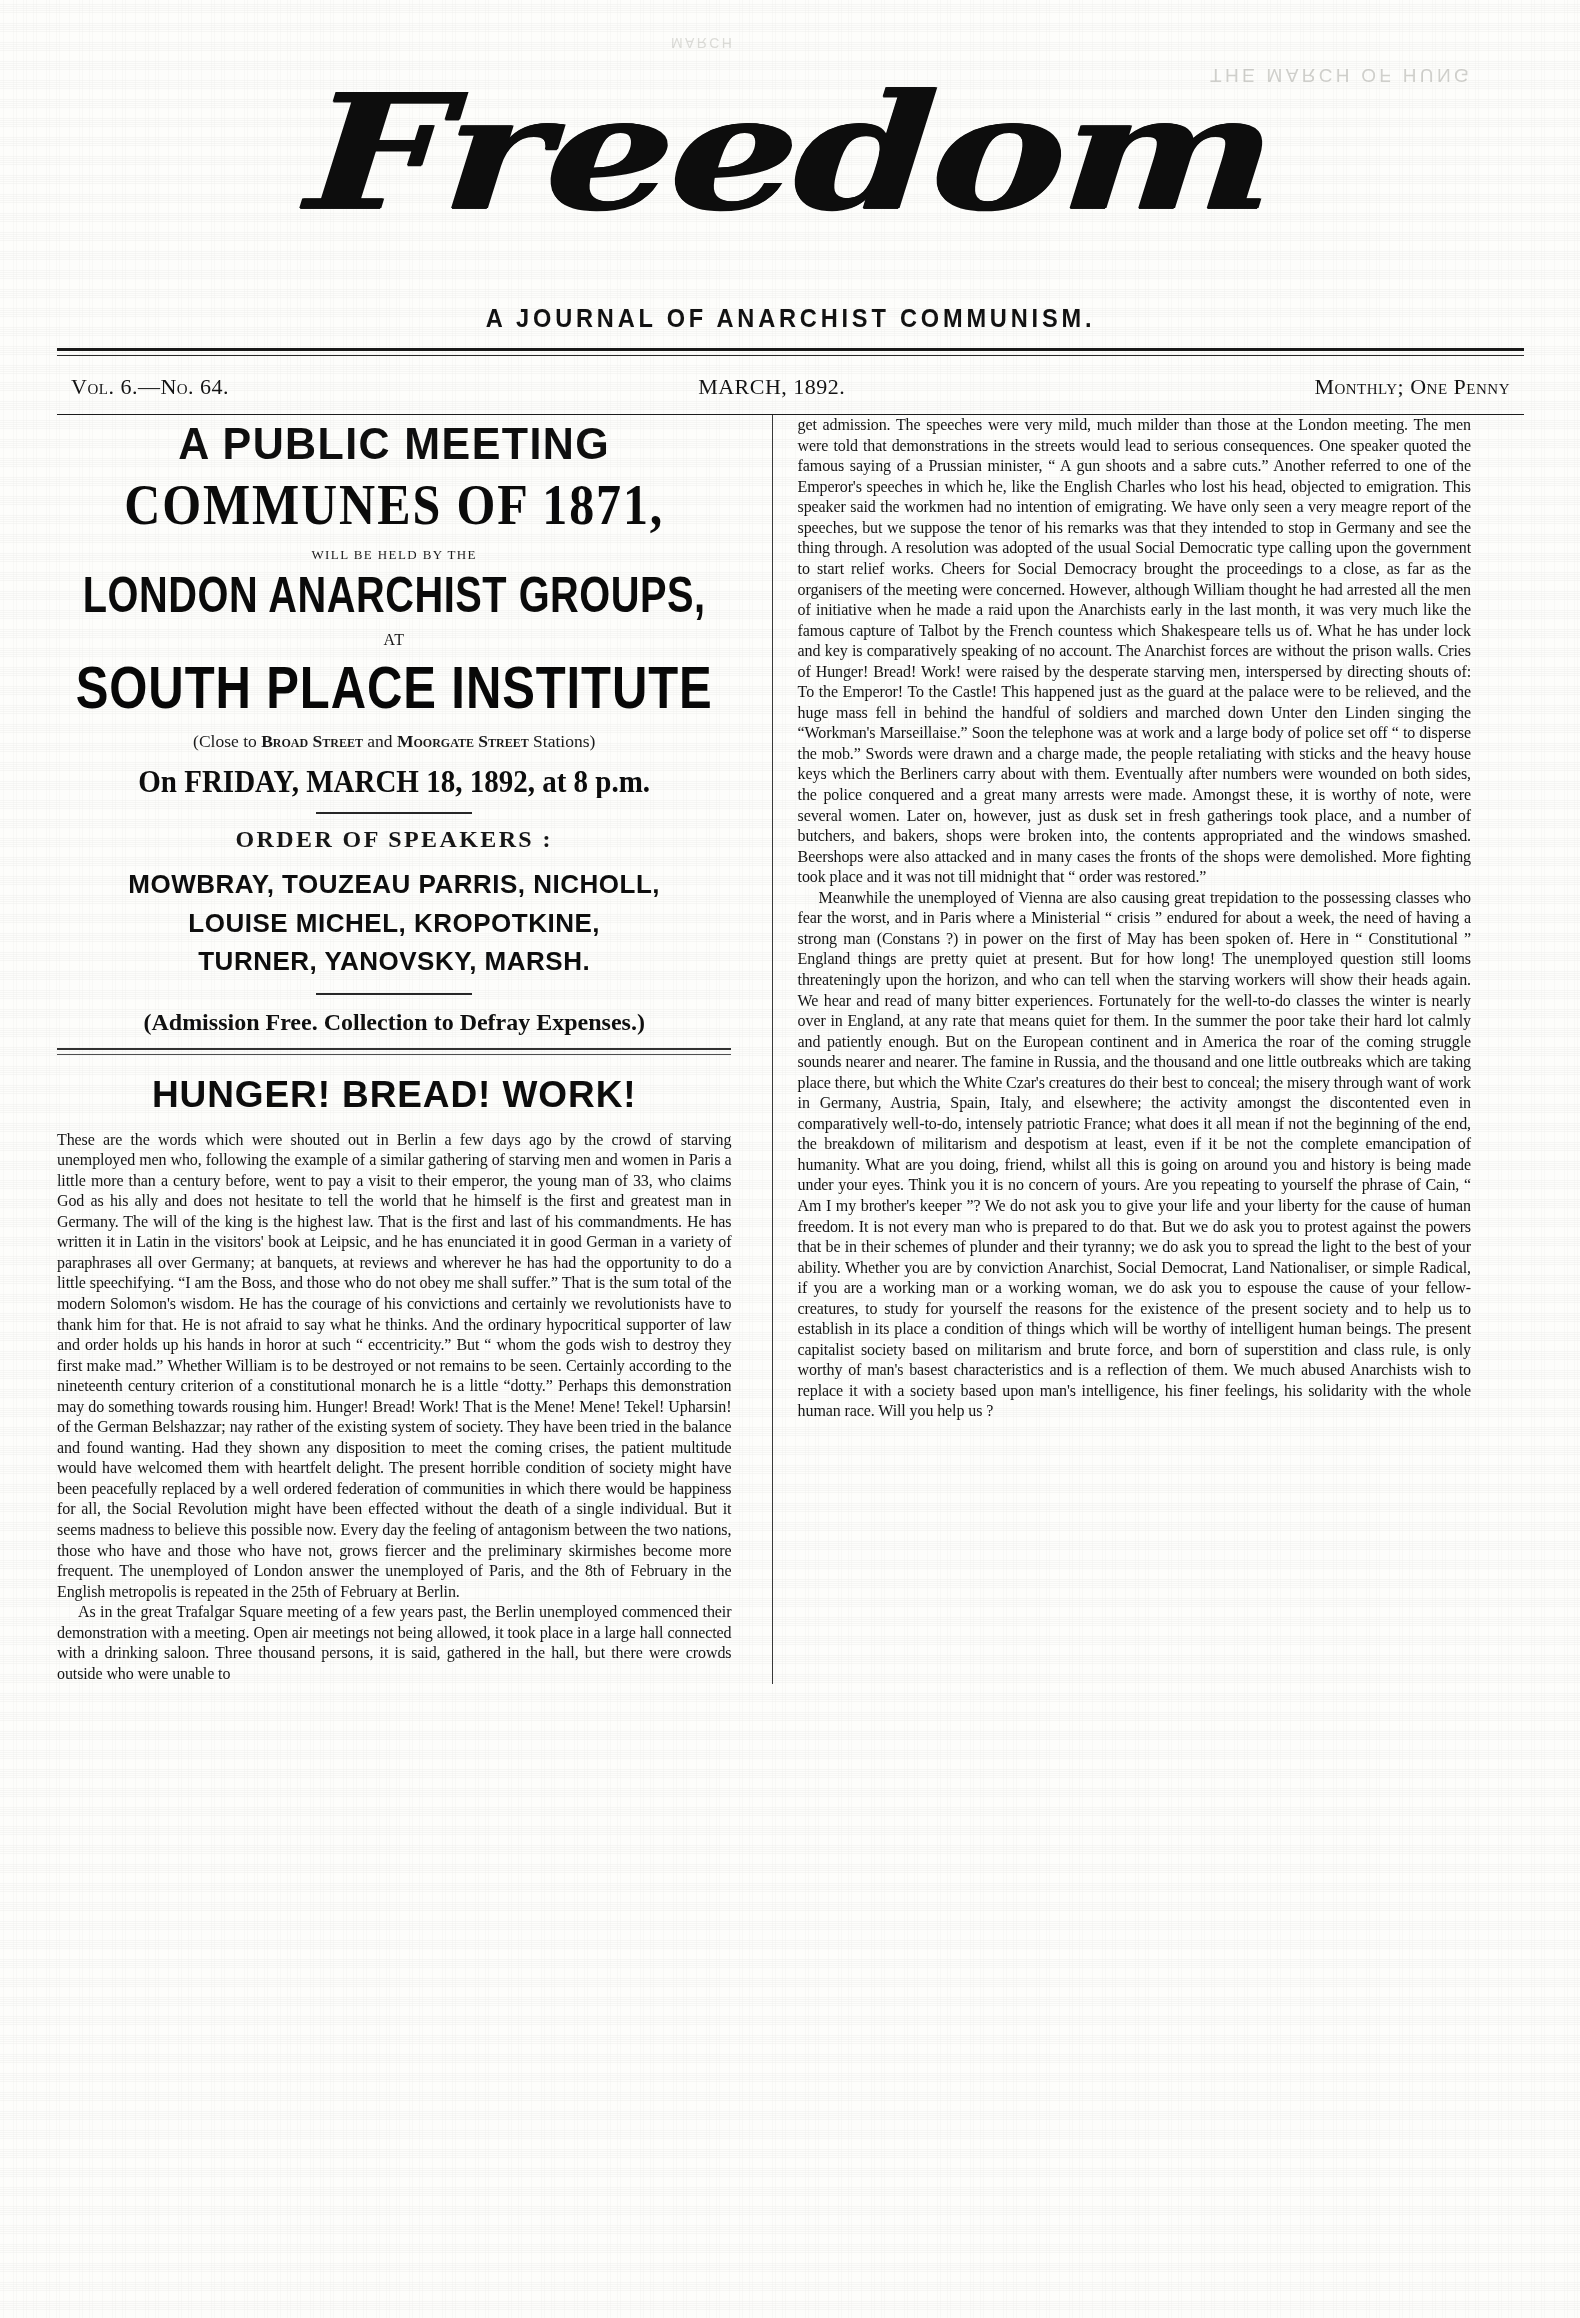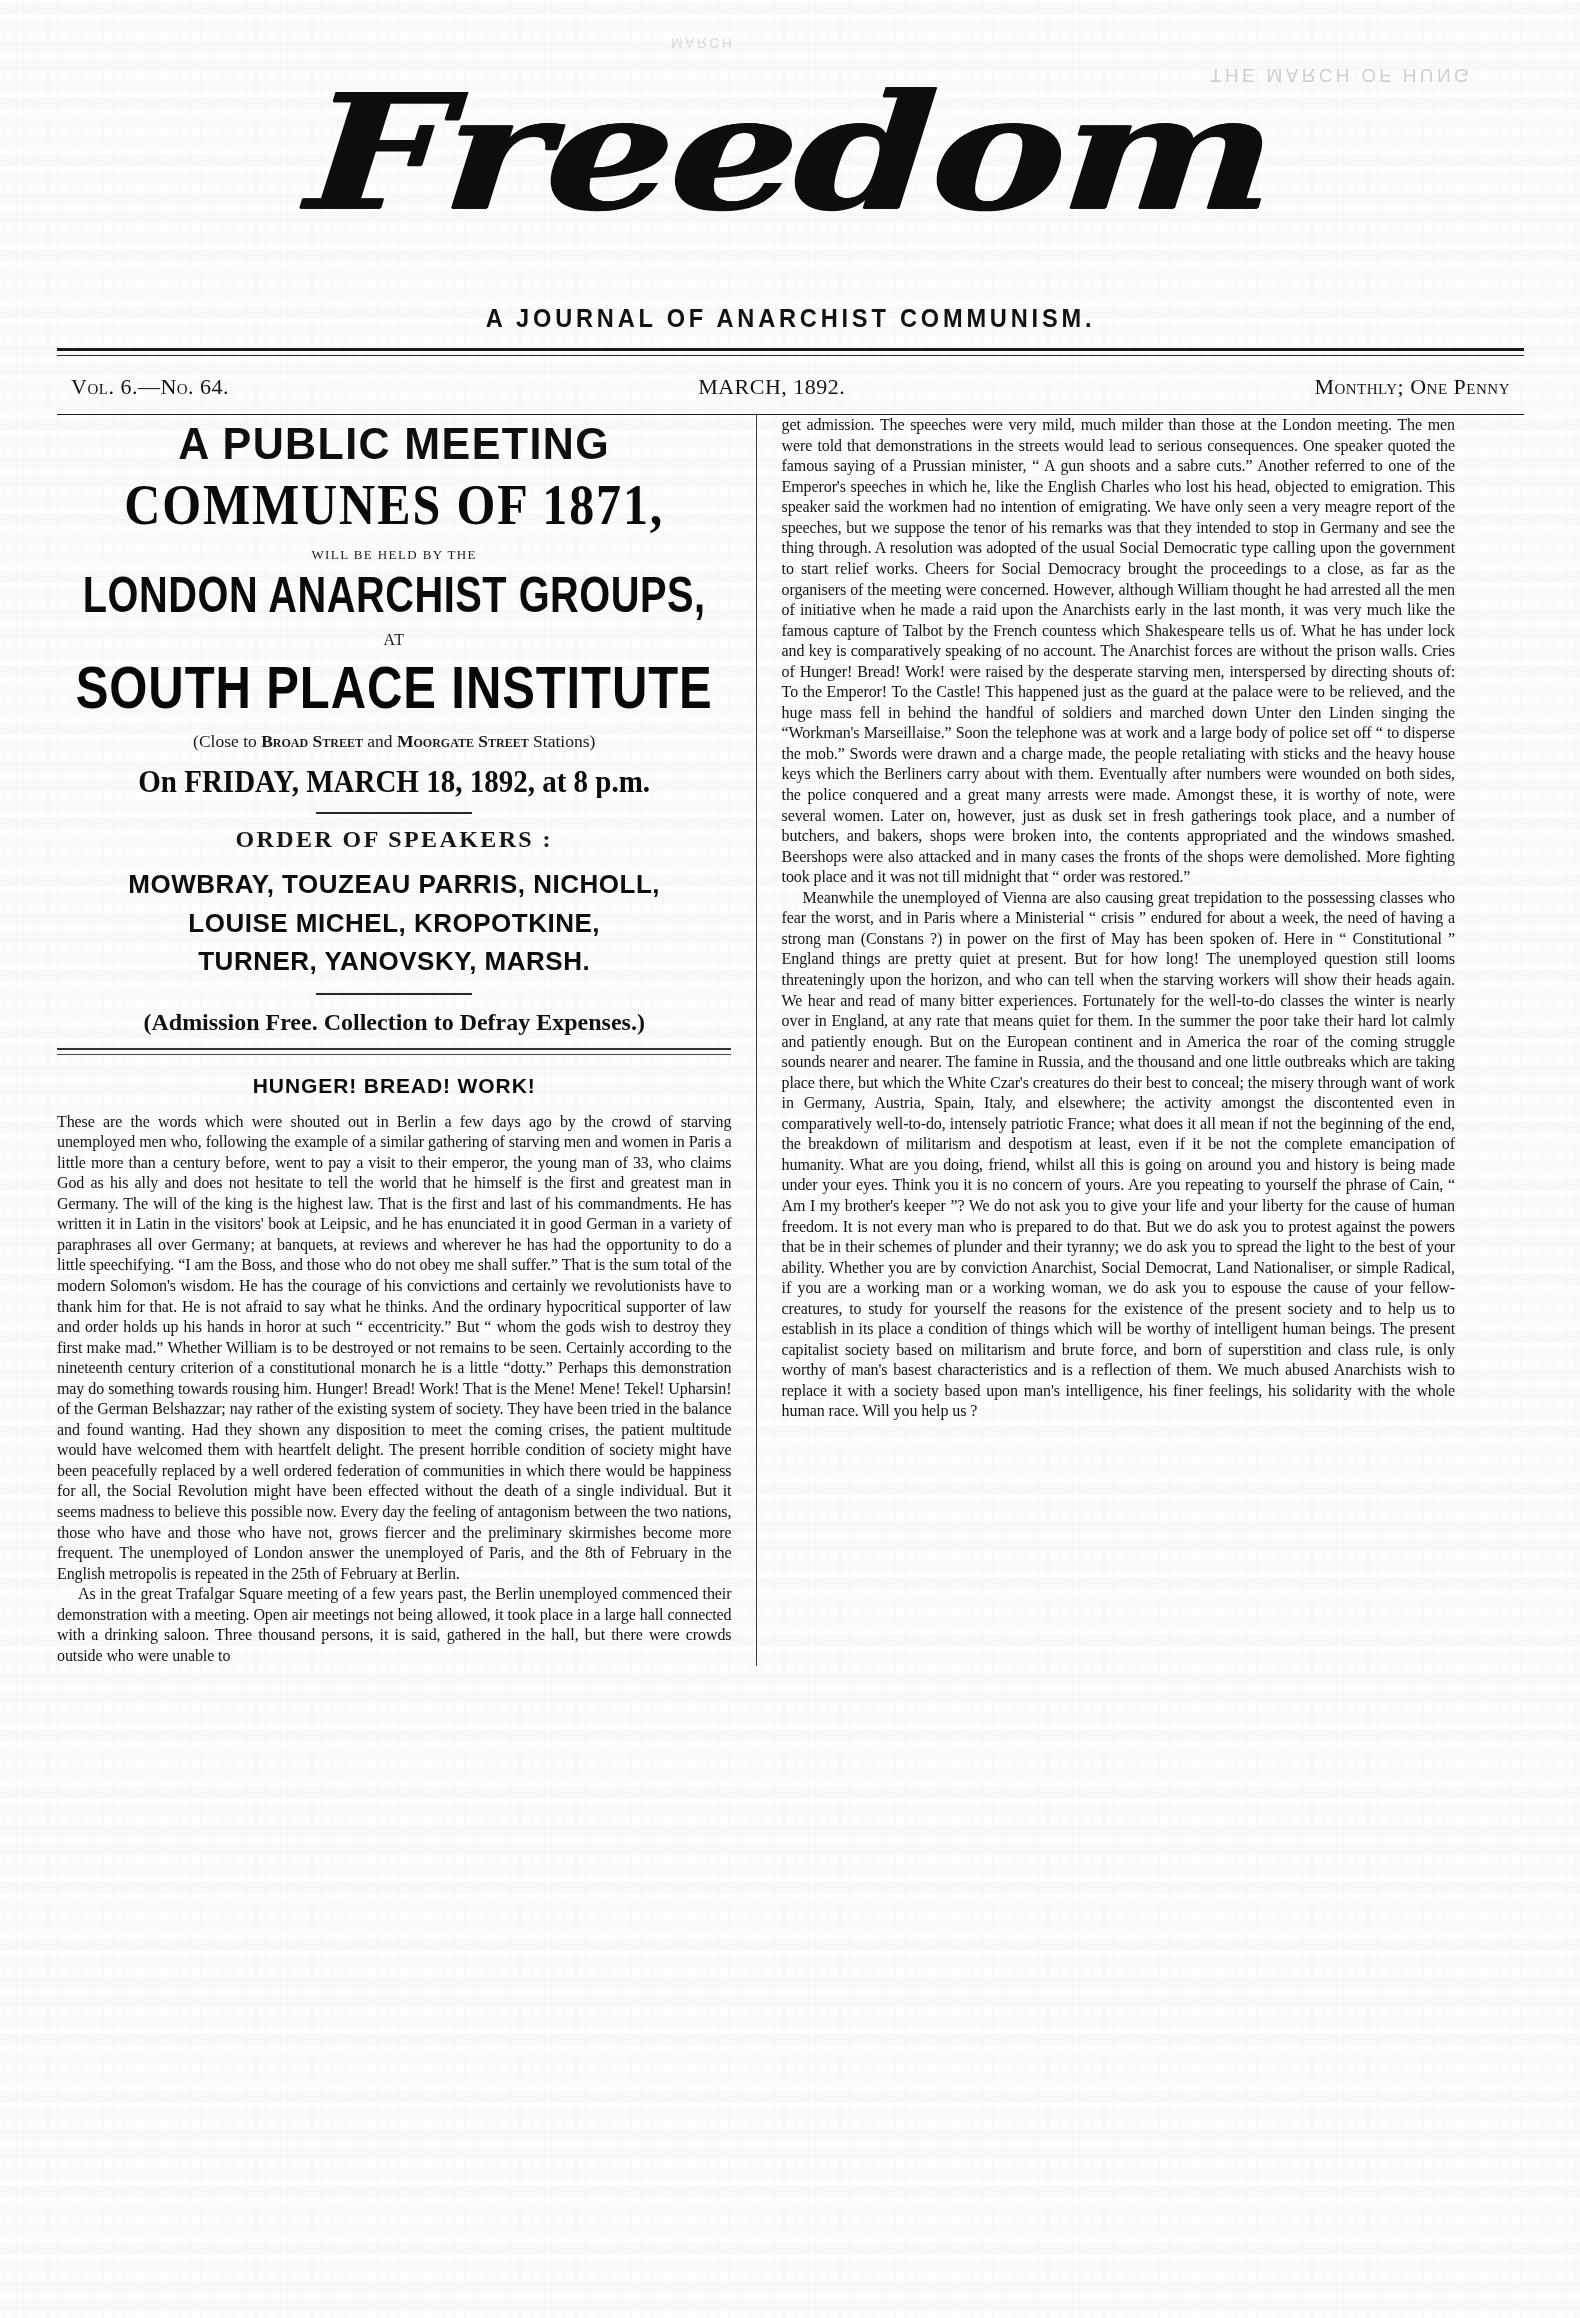--- a/index.html
+++ b/index.html
@@ -107,21 +107,21 @@
     font-size: 22px;
     letter-spacing: 0.5px;
     color: #141414;
   }
   .issueline span { white-space: nowrap; }
   .sc { font-variant: small-caps; }
   
   .columns {
     display: flex;
     margin: 0 57px;
-    gap: 0;
+    gap: 16px;
   }
   .col {
     width: 699px;
     box-sizing: border-box;
   }
   .col-left  { padding-right: 24.6px; }
   .col-right { padding-left: 24.6px; border-left: 0.9px solid #3a3a3a; }
   
   .ad { text-align: center; }
   .ad-l1 {
@@ -232,21 +232,21 @@
     margin: 12.3px 0 3.8px 0;
     border-top: 2.8px solid #1e1e1e;
     border-bottom: 0.9px solid #3d3d3d;
     height: 3.3px;
     opacity: .9;
   }
   
   .art-head {
     font-family: "Liberation Sans", sans-serif;
     font-weight: 700;
-    font-size: 21px;
+    font-size: 37px;
     letter-spacing: 0.9px;
     text-align: center;
     margin: 19px 0 14px 0;
     color: #0d0d0d;
   }
   p.body {
     font-family: "Liberation Serif", "DejaVu Serif", serif;
     font-size: 16px;
     line-height: 1.285;
     text-align: justify;

